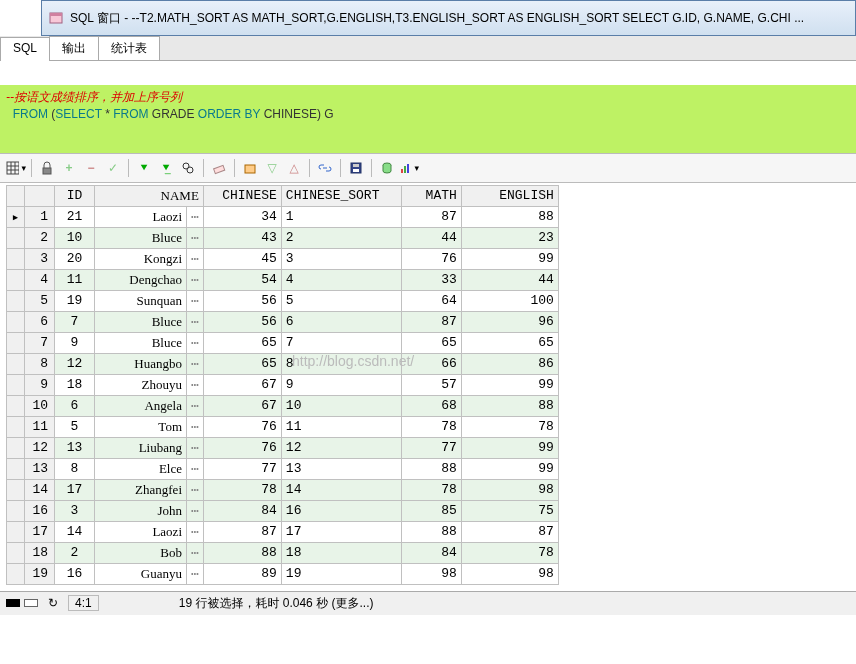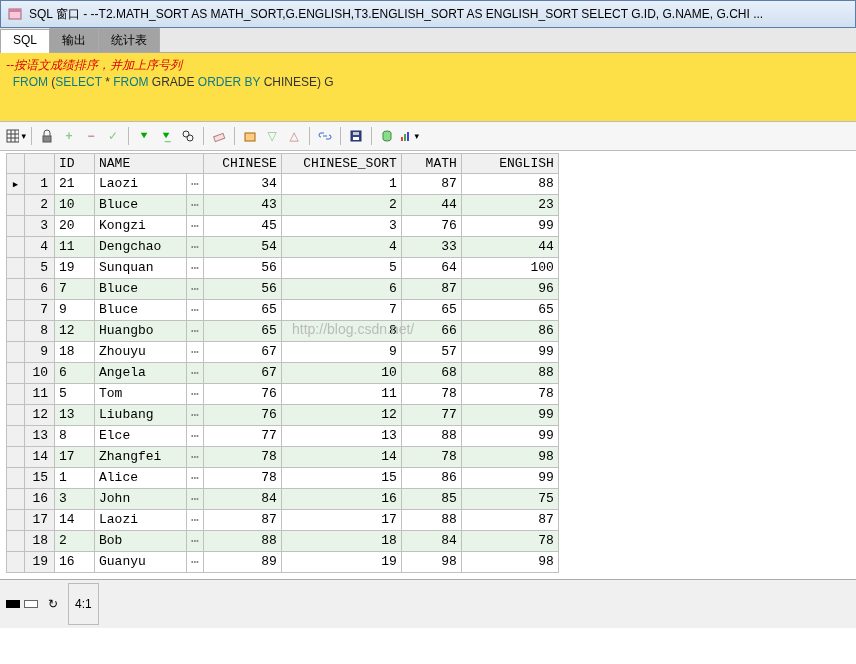--- a/index.html
+++ b/index.html
@@ -1,51 +1,51 @@
 <!DOCTYPE html>
 <html><head>
 <meta charset="utf-8">
 <style>
 * { margin: 0; padding: 0; box-sizing: border-box; font-family: "Microsoft YaHei", Arial, sans-serif; font-size: 12px; }
 body { background: #fff; width: 856px; }
-.titlebar { background: linear-gradient(#e8f0fa, #d0e0f0); border: 1px solid #5a7ea8; height: 28px; display: flex; align-items: center; padding: 0 6px; }
+.titlebar { background: linear-gradient(#e8f0fa, #d0e0f0); border: 1px solid #5a7ea8; height: 36px; display: flex; align-items: center; padding: 0 6px; margin-left: 41px; }
 .titlebar-icon { width: 16px; height: 16px; margin-right: 6px; }
 .titlebar-text { color: #000; font-size: 12px; }
 .tabs { display: flex; background: #e8e8e8; border-bottom: 1px solid #aaa; }
-.tab { padding: 3px 12px; border: 1px solid #aaa; border-bottom: none; background: #a3a3a3; margin-right: -1px; cursor: pointer; }
+.tab { padding: 3px 12px; border: 1px solid #aaa; border-bottom: none; background: #ffffff; margin-right: -1px; cursor: pointer; }
 .tab.active { background: #fff; position: relative; top: 1px; }
-.sql-area { background: #fde047; padding: 4px 6px 30px 6px; font-family: "Courier New", monospace; font-size: 14px; line-height: 1.4; }
+.sql-area { background: #bef264; padding: 4px 6px 30px 6px; font-family: "Courier New", monospace; font-size: 14px; line-height: 1.4; margin-top: 24px; }
 .comment { color: #d00; font-style: italic; }
 .kw { color: #0a7a8c; }
 .ident { color: #333; }
 .toolbar { display: flex; align-items: center; gap: 2px; padding: 4px 6px; background: #f6f6f6; border-top: 1px solid #bbb; border-bottom: 1px solid #bbb; }
 .tb-btn { width: 20px; height: 20px; display: flex; align-items: center; justify-content: center; cursor: pointer; }
 .tb-sep { width: 1px; height: 18px; background: #bbb; margin: 0 3px; }
 .grid-wrap { padding: 2px 6px 6px 6px; }
 table { border-collapse: collapse; }
 th, td { border: 1px solid #c0c0c0; padding: 2px 4px; font-family: "Courier New", monospace; font-size: 13px; height: 19px; }
 th { background: #f0f0f0; text-align: left; font-weight: normal; }
 .col-sel { width: 18px; background: #f0f0f0; text-align: center; }
 .row-num { width: 30px; background: #f0f0f0; text-align: right; padding-right: 6px; }
-.col-id { width: 40px; text-align: left; }
-.col-name { width: 92px; text-align: left; }
+.col-id { width: 40px; text-align: center; }
+.col-name { width: 92px; text-align: right; font-family: Liberation Serif, serif; }
 .col-ellipsis { width: 12px; color: #888; text-align: center; }
 .col-chinese { width: 78px; text-align: right; }
-.col-sort { width: 120px; text-align: right; }
+.col-sort { width: 120px; text-align: left; }
 .col-math { width: 60px; text-align: right; }
 .col-english { width: 97px; text-align: right; }
 tr.even td.data { background: #e8f4e8; }
 tr.odd td.data { background: #fff; }
 .watermark { position: relative; }
 .watermark-text { position: absolute; left: 292px; top: 170px; color: #bbb; font-size: 14px; pointer-events: none; }
 .statusbar { background: #f0f0f0; border-top: 1px solid #aaa; padding: 3px 6px; display: flex; align-items: center; gap: 10px; font-size: 11px; }
 .status-box { display:flex; align-items:center; gap:4px; }
 .flag1 { width:14px; height:8px; background:#000; }
 .flag2 { width:14px; height:8px; background:#fff; border:1px solid #666; }
-.cursor-pos { border:1px solid #bbb; padding:13px 6px; }
+.cursor-pos { border:1px solid #bbb; padding:0 6px; }
 .arrow-down::after { content:"▾"; font-size:9px; margin-left:2px; }
 svg { display:block; }
 </style>
 </head>
 <body>
 
 <div class="titlebar">
   <span class="titlebar-icon">
     <svg width="16" height="16">
         <rect x="2" y="3" width="12" height="10" fill="#f8c8d8" stroke="#a06080"></rect>
@@ -304,31 +304,20 @@
           <td class="col-sel"></td>
           <td class="row-num">14</td>
           <td class="col-id data">17</td>
           <td class="col-name data">Zhangfei</td>
           <td class="col-ellipsis data">⋯</td>
           <td class="col-chinese data">78</td>
           <td class="col-sort data">14</td>
           <td class="col-math data">78</td>
           <td class="col-english data">98</td>
         </tr>
-        <tr class="odd">
-          <td class="col-sel"></td>
-          <td class="row-num">15</td>
-          <td class="col-id data">1</td>
-          <td class="col-name data">Alice</td>
-          <td class="col-ellipsis data">⋯</td>
-          <td class="col-chinese data">78</td>
-          <td class="col-sort data">15</td>
-          <td class="col-math data">86</td>
-          <td class="col-english data">99</td>
-        </tr>
         <tr class="even">
           <td class="col-sel"></td>
           <td class="row-num">16</td>
           <td class="col-id data">3</td>
           <td class="col-name data">John</td>
           <td class="col-ellipsis data">⋯</td>
           <td class="col-chinese data">84</td>
           <td class="col-sort data">16</td>
           <td class="col-math data">85</td>
           <td class="col-english data">75</td>
@@ -371,13 +360,14 @@
 </div>
 
 <div class="statusbar">
   <span class="status-box">
       <span class="flag1"></span>
       <span class="flag2"></span>
     </span>
   <span>↻</span>
   <span class="cursor-pos">4:1</span>
   <span style="flex:0 0 60px"></span>
+  <span>19 行被选择，耗时 0.046 秒 (更多...)</span>
 </div>
 
 </body></html>

